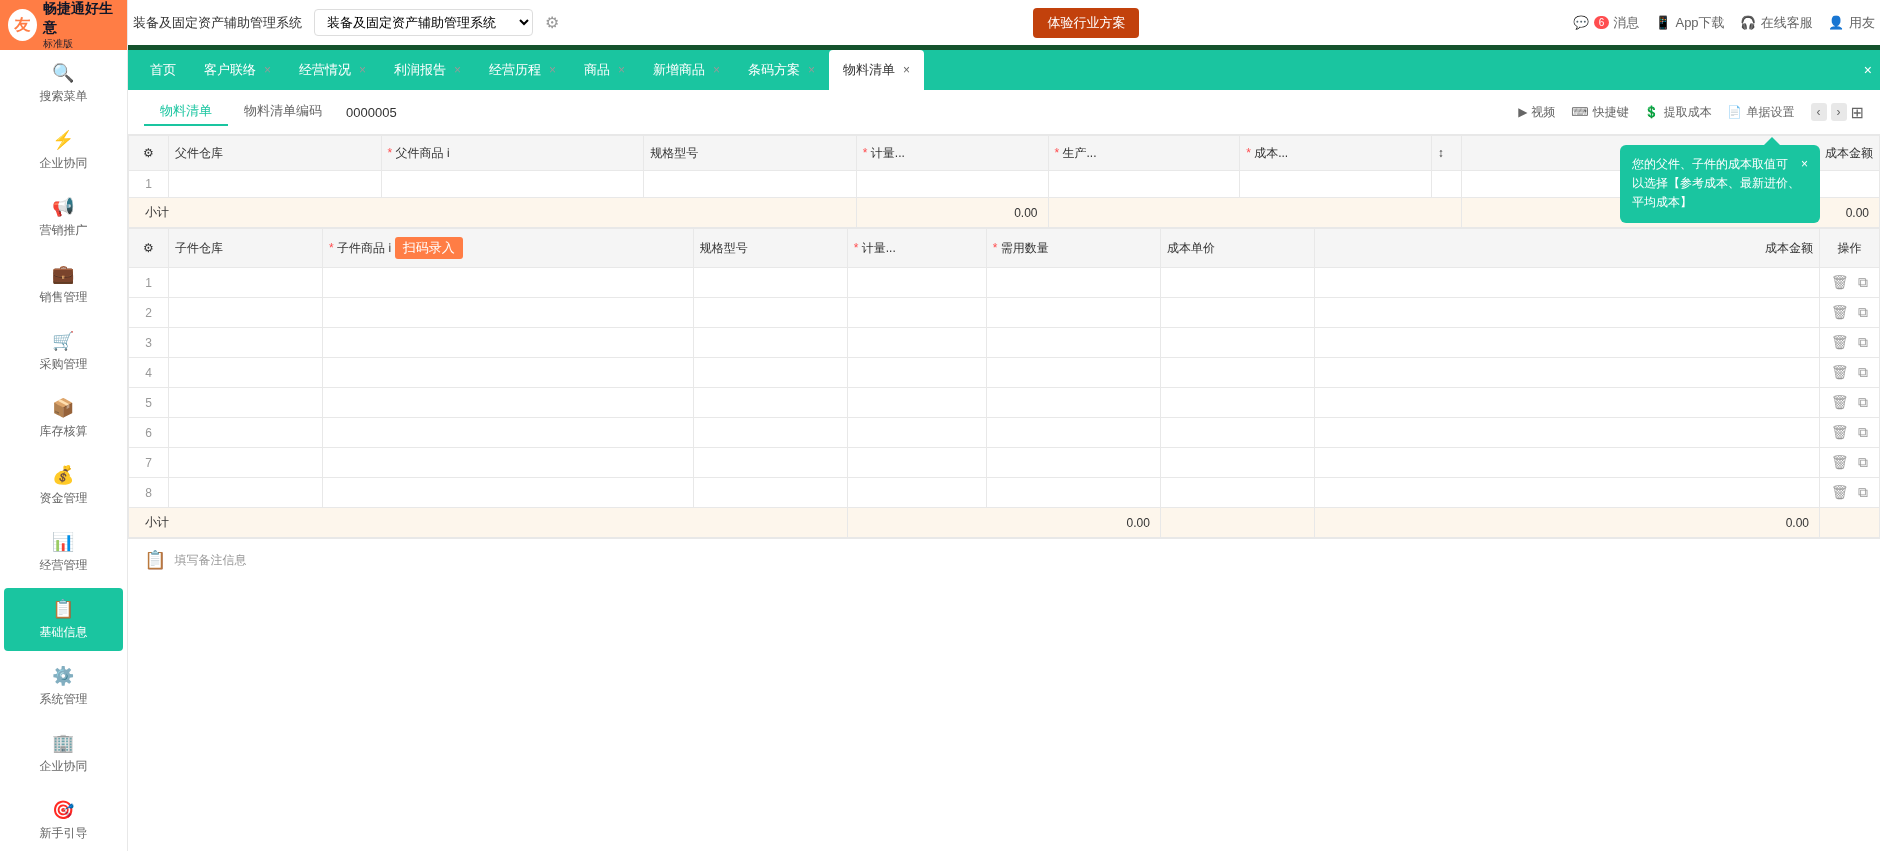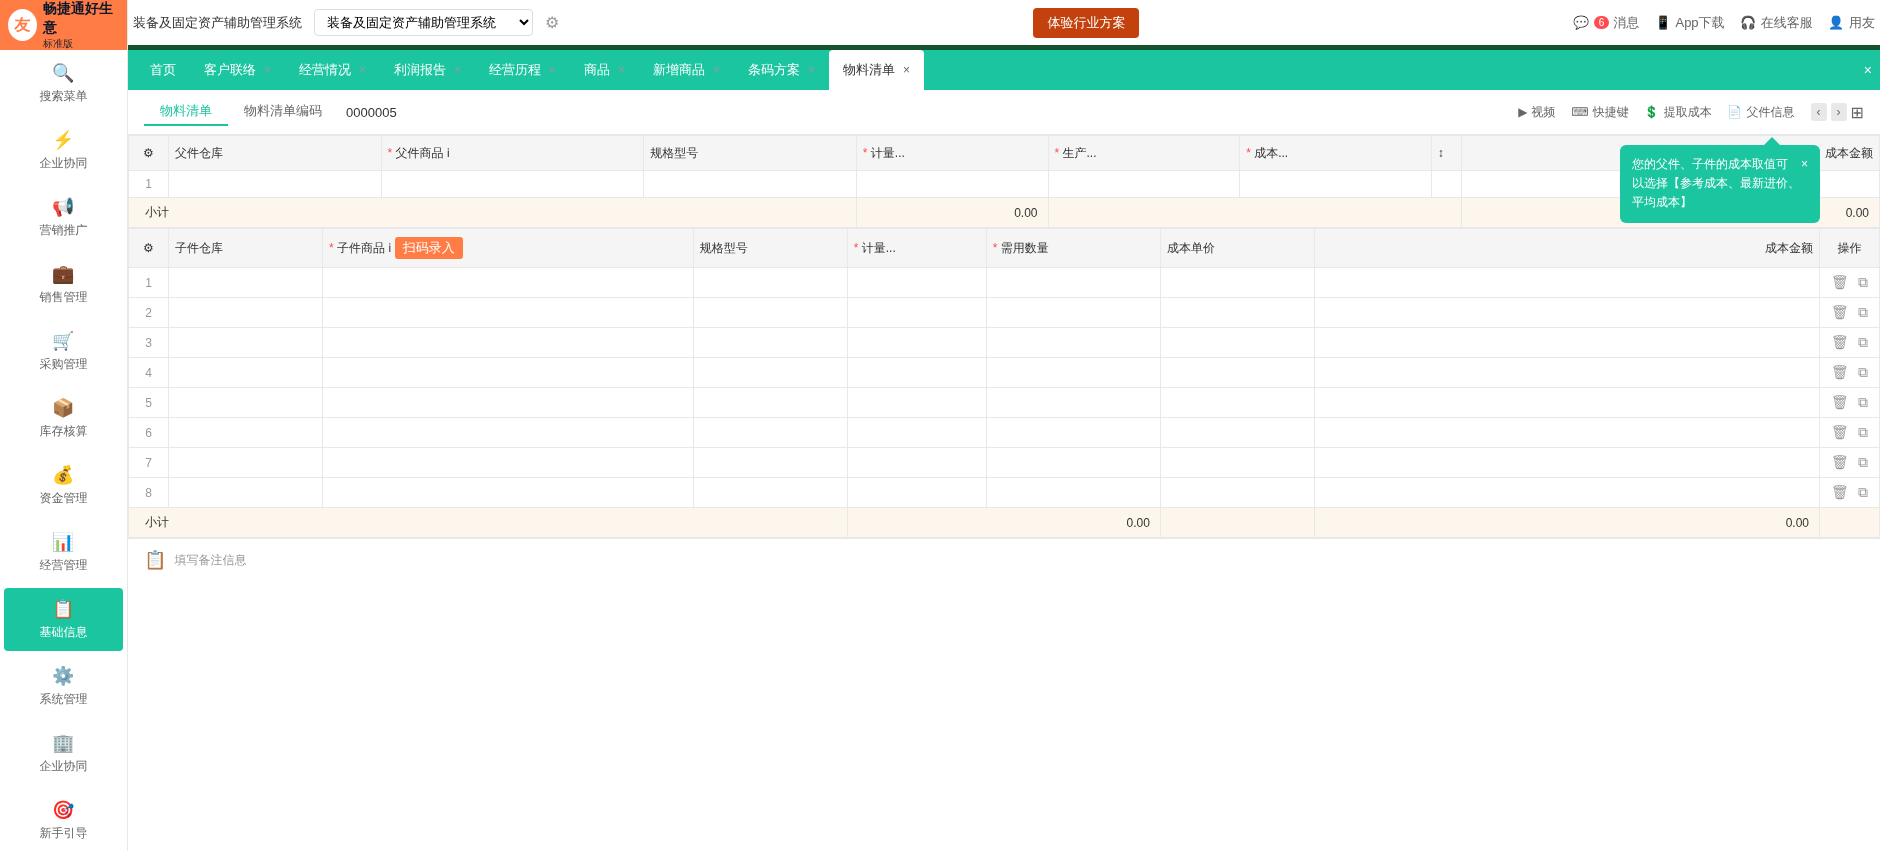--- a/index.html
+++ b/index.html
@@ -227,21 +227,21 @@
       <div class="sub-tabs-right-item">
         <span>⌨</span>
         <span>快捷键</span>
       </div>
       <div class="sub-tabs-right-item">
         <span>💲</span>
         <span>提取成本</span>
       </div>
       <div class="sub-tabs-right-item">
         <span>📄</span>
-        <span>父件信息</span>
+        <span>单据设置</span>
       </div>
       <div style="display:flex;align-items:center;gap:4px;">
         <span class="nav-arrow" style="background:#e8e8e8;color:#666;border-radius:3px;padding:2px 6px;cursor:pointer;">‹</span>
         <span class="nav-arrow" style="background:#e8e8e8;color:#666;border-radius:3px;padding:2px 6px;cursor:pointer;">›</span>
         <span style="color:#666;cursor:pointer;font-size:16px;">⊞</span>
       </div>
     </div>
   </div>
 
   <div class="content" style="position:relative;">

